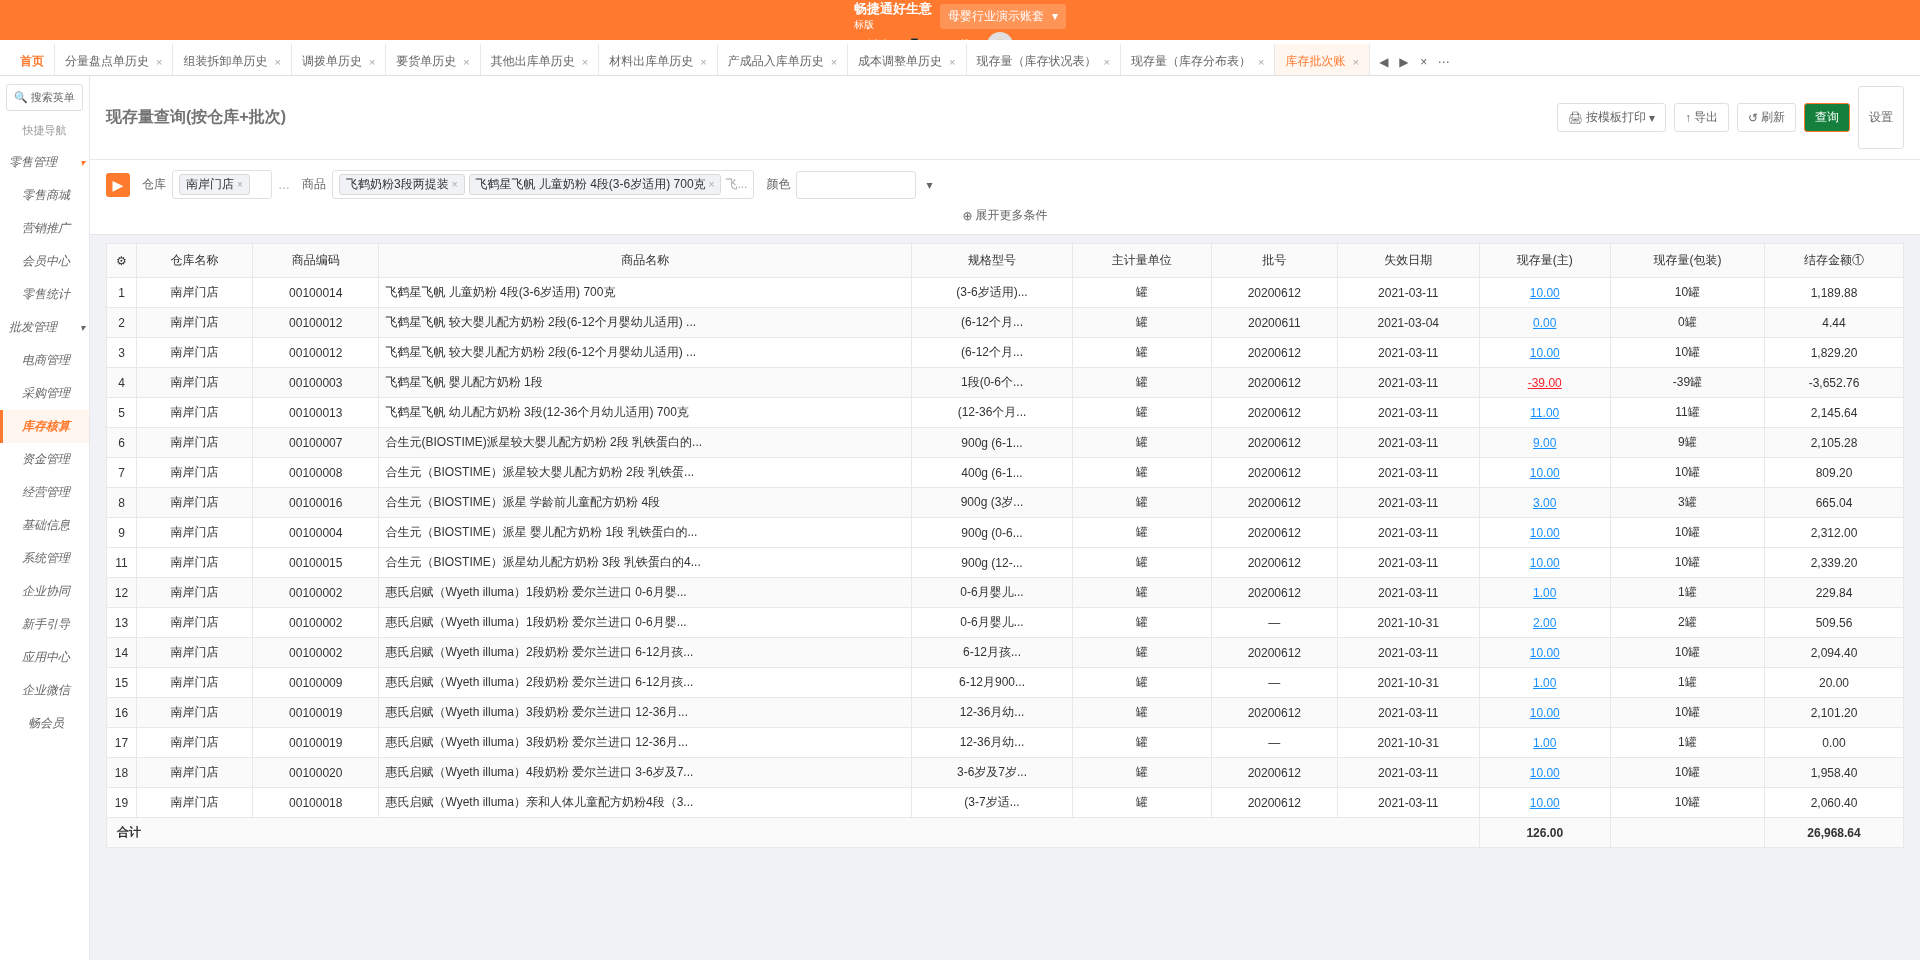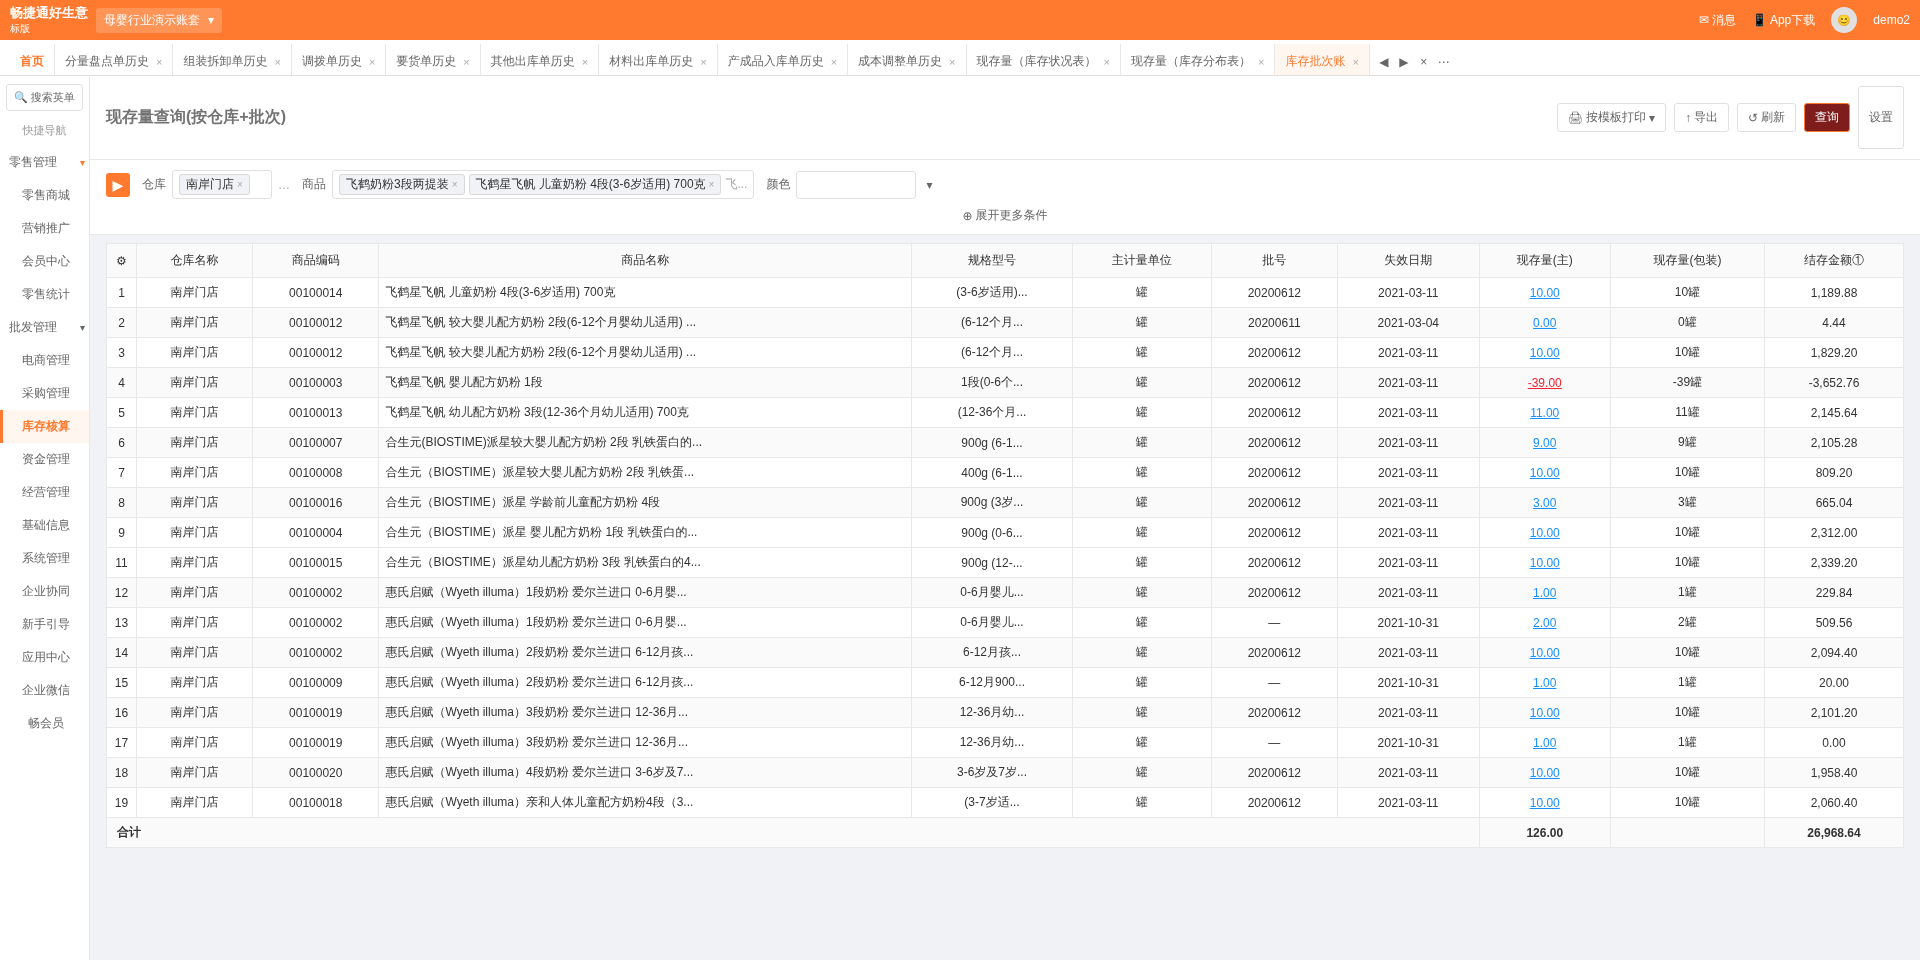--- a/index.html
+++ b/index.html
@@ -1,19 +1,19 @@
 <!DOCTYPE html>
 <html><head>
   <meta charset="utf-8">
   <style>
     * { box-sizing: border-box; margin: 0; padding: 0; }
     body { font-family: 'Microsoft YaHei', Arial, sans-serif; font-size: 12px; background: #f5f5f5; color: #333; height: 960px; overflow: hidden; display: flex; flex-direction: column; }
 
     
-    .top-bar { height: 40px; background: #ff7a2e; display: flex; align-items: center; padding: 0 10px; justify-content: space-between; flex-shrink: 0; }
+    .top-bar { height: 40px; background: #ff7a2e; display: flex; align-items: center; padding: 0 10px; justify-content: space-between; flex-shrink: 0; flex-direction: column; }
     .top-bar-left { display: flex; align-items: center; gap: 8px; }
     .brand-logo { color: #fff; font-size: 13px; font-weight: bold; }
     .dropdown-selector { background: rgba(255,255,255,0.2); color: #fff; border: none; padding: 4px 8px; border-radius: 3px; font-size: 12px; display: flex; align-items: center; gap: 8px; cursor: pointer; }
     .top-bar-right { display: flex; align-items: center; gap: 16px; color: #fff; font-size: 12px; }
     .top-bar-right span { cursor: pointer; display: flex; align-items: center; gap: 3px; }
     .avatar { width: 26px; height: 26px; border-radius: 50%; background: #e0e0e0; display: flex; align-items: center; justify-content: center; font-size: 11px; color: #666; }
 
     
     .nav-tabs { height: 36px; background: #fff; border-bottom: 1px solid #e0e0e0; display: flex; align-items: center; padding: 8px 0 0 10px; overflow: hidden; flex-shrink: 0; }
     .nav-tab { padding: 0 10px; height: 36px; display: flex; align-items: center; font-size: 12px; color: #666; cursor: pointer; border-right: 1px solid #e8e8e8; white-space: nowrap; gap: 4px; }
@@ -23,34 +23,34 @@
     .nav-arrows { display: flex; align-items: center; gap: 2px; padding: 0 5px; }
     .nav-arrow-btn { width: 18px; height: 18px; display: flex; align-items: center; justify-content: center; cursor: pointer; color: #666; font-size: 12px; }
 
     
     .main-layout { display: flex; flex: 1; overflow: hidden; }
 
     
     .sidebar { width: 90px; background: #fff; border-right: 1px solid #e8e8e8; display: flex; flex-direction: column; flex-shrink: 0; overflow-y: auto; }
     .sidebar-search { padding: 8px 6px; }
     .sidebar-search-btn { width: 100%; background: none; border: 1px solid #e0e0e0; border-radius: 3px; padding: 5px 4px; font-size: 11px; color: #666; cursor: pointer; display: flex; align-items: center; justify-content: center; gap: 3px; }
-    .sidebar-nav { padding: 4px 0; }
+    .sidebar-nav { padding: 4px 0; font-style: italic; }
     .sidebar-nav-item { padding: 8px 6px; font-size: 12px; color: #666; cursor: pointer; text-align: center; border-left: 3px solid transparent; }
     .sidebar-nav-item.active { background: #fff6f0; color: #ff7a2e; border-left-color: #ff7a2e; font-weight: bold; }
     .sidebar-nav-item.has-arrow { display: flex; align-items: center; justify-content: space-between; padding-right: 4px; }
 
     
     .content-area { flex: 1; overflow: hidden; display: flex; flex-direction: column; background: #f0f2f5; }
 
     
     .page-header { background: #fff; padding: 10px 16px; display: flex; align-items: center; justify-content: space-between; border-bottom: 1px solid #e8e8e8; flex-shrink: 0; }
     .page-title { font-size: 16px; font-weight: bold; color: #737373; }
     .page-actions { display: flex; align-items: center; gap: 8px; }
     .action-btn { padding: 5px 10px; border: 1px solid #e0e0e0; background: #fff; border-radius: 3px; font-size: 12px; color: #666; cursor: pointer; display: flex; align-items: center; gap: 3px; }
-    .action-btn.primary { background: #7f1d1d; color: #fff; border-color: #ff7a2e; }
+    .action-btn.primary { background: #15803d; color: #fff; border-color: #ff7a2e; }
 
     
     .filter-area { background: #fff; padding: 10px 16px; border-bottom: 1px solid #e8e8e8; flex-shrink: 0; }
     .filter-row { display: flex; align-items: center; gap: 12px; flex-wrap: wrap; }
     .filter-expand-btn { display: flex; align-items: center; justify-content: center; width: 24px; height: 24px; background: #ff7a2e; color: #fff; border-radius: 3px; cursor: pointer; font-size: 14px; }
     .filter-group { display: flex; align-items: center; gap: 6px; }
     .filter-label { color: #666; font-size: 12px; white-space: nowrap; }
     .filter-tag-container { display: flex; align-items: center; gap: 4px; flex-wrap: wrap; min-width: 100px; border: 1px solid #e0e0e0; border-radius: 3px; padding: 3px 6px; min-height: 28px; background: #fff; }
     .filter-tag { background: #f0f2f5; border: 1px solid #d9d9d9; border-radius: 3px; padding: 1px 6px; font-size: 12px; display: flex; align-items: center; gap: 3px; }
     .filter-tag .tag-close { color: #aaa; cursor: pointer; font-size: 10px; }

